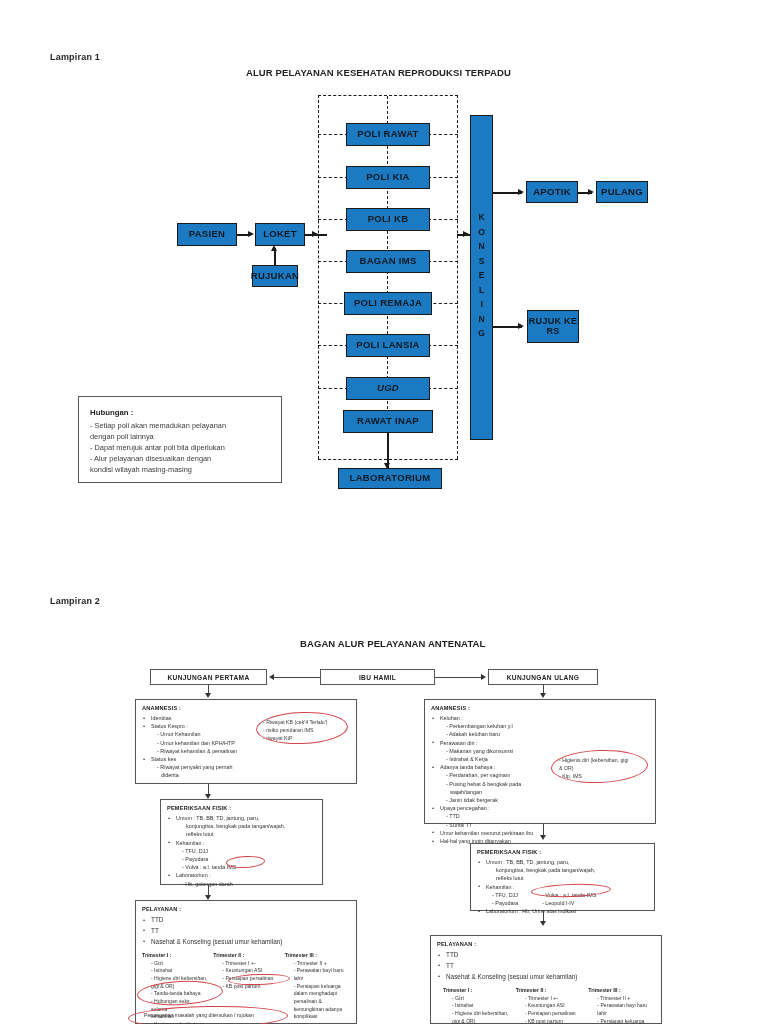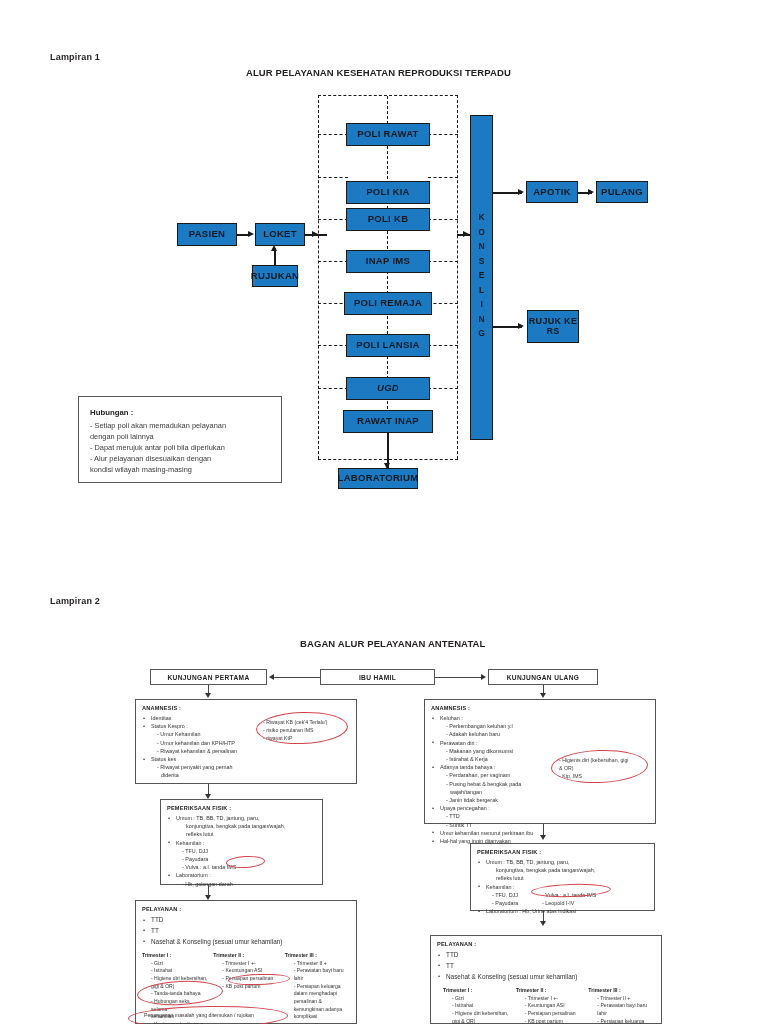--- a/index.html
+++ b/index.html
@@ -180,31 +180,31 @@
 
 <div class="bluebox" style="left:255px; top:223px; width:50px; height:23px;">LOKET</div>
 <div class="h-line" style="left:305px; top:234px; width:22px;"></div>
 <div class="arrow-r" style="left:312px; top:231px;"></div>
 
 <div class="bluebox" style="left:252px; top:265px; width:46px; height:22px;">RUJUKAN</div>
 <div class="v-line" style="left:274px; top:248px; height:17px;"></div>
 <div class="arrow-u" style="left:271px; top:245px;"></div>
 
 <div class="bluebox" style="left:346px; top:123px; width:84px; height:23px;">POLI RAWAT</div>
-<div class="bluebox" style="left:346px; top:166px; width:84px; height:23px;margin-top:15px;">POLI KIA</div>
+<div class="bluebox" style="left:346px; top:166px; width:84px; height:23px;">POLI KIA</div>
 <div class="bluebox" style="left:346px; top:208px; width:84px; height:23px;">POLI KB</div>
-<div class="bluebox" style="left:346px; top:250px; width:84px; height:23px;">INAP IMS</div>
+<div class="bluebox" style="left:346px; top:250px; width:84px; height:23px;">BAGAN IMS</div>
 <div class="bluebox" style="left:344px; top:292px; width:88px; height:23px;">POLI REMAJA</div>
 <div class="bluebox" style="left:346px; top:334px; width:84px; height:23px;">POLI LANSIA</div>
 <div class="bluebox" style="left:346px; top:377px; width:84px; height:23px;font-style:italic;">UGD</div>
 <div class="bluebox" style="left:343px; top:410px; width:90px; height:23px;">RAWAT INAP</div>
 
 <div class="v-line" style="left:387px; top:433px; height:35px;"></div>
 <div class="arrow-d" style="left:384px; top:463px;"></div>
-<div class="bluebox" style="left:338px; top:468px; width:80px; height:21px;">LABORATORIUM</div>
+<div class="bluebox" style="left:338px; top:468px; width:104px; height:21px;">LABORATORIUM</div>
 
 <div class="konseling" style="left:470px; top:115px; width:23px; height:325px;">
   <span style="writing-mode:vertical-rl; text-orientation:upright; letter-spacing:4.5px; font-size:8.5px;">KONSELING</span>
 </div>
 <div class="h-line" style="left:457px; top:234px; width:14px;"></div>
 <div class="arrow-r" style="left:463px; top:231px;"></div>
 
 <div class="h-line" style="left:493px; top:192px; width:29px;"></div>
 <div class="arrow-r" style="left:518px; top:189px;"></div>
 <div class="bluebox" style="left:526px; top:181px; width:52px; height:22px;">APOTIK</div>

